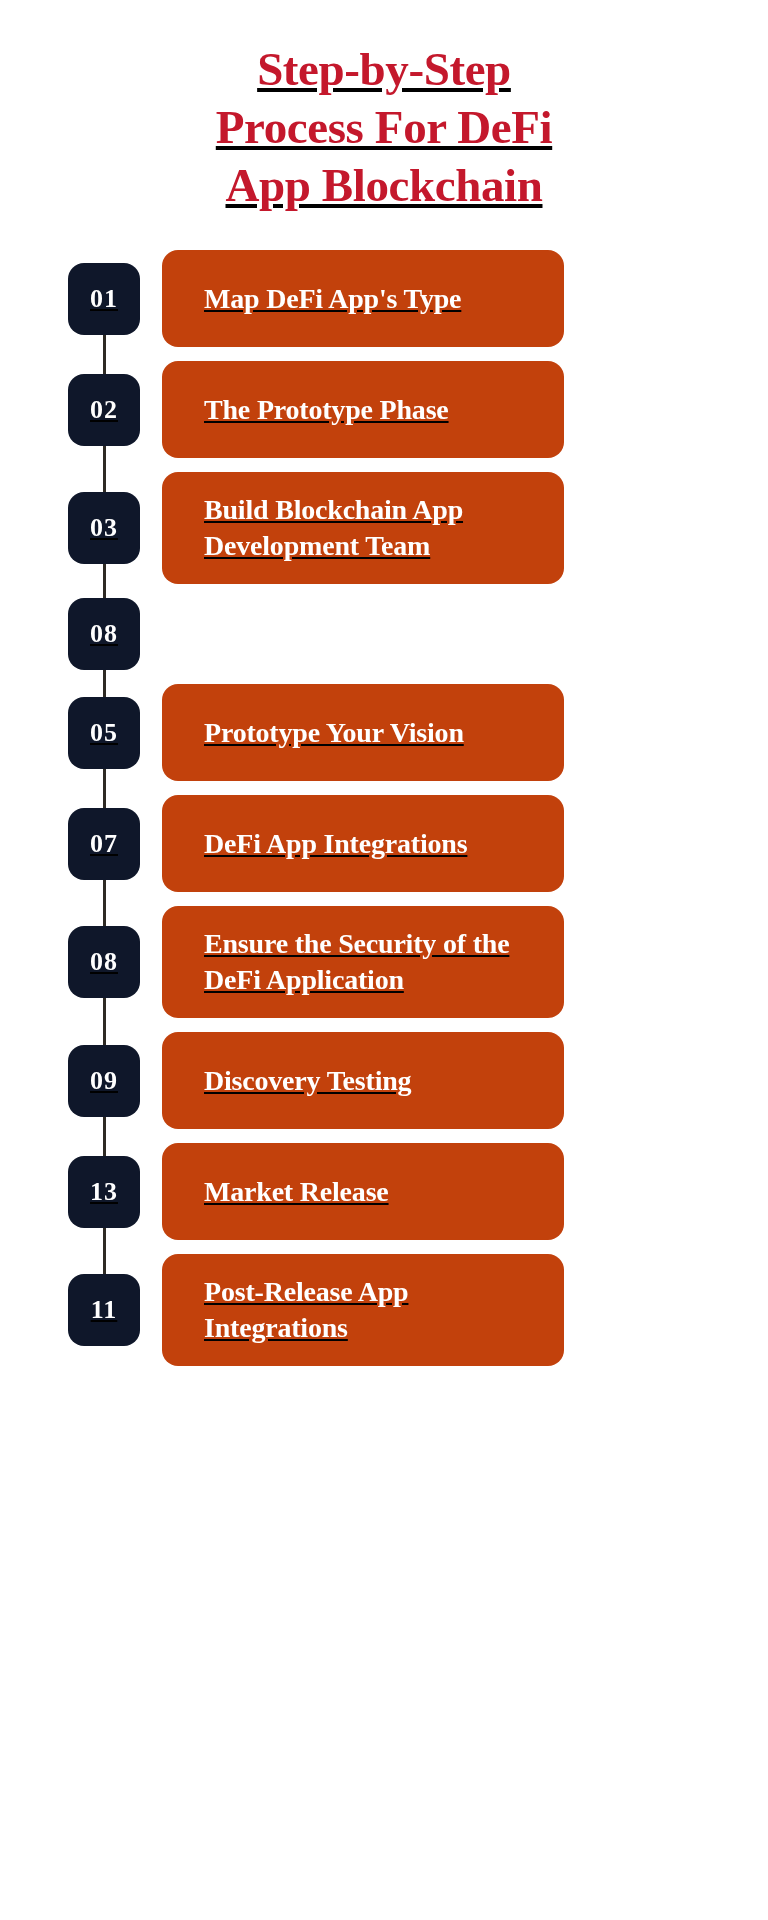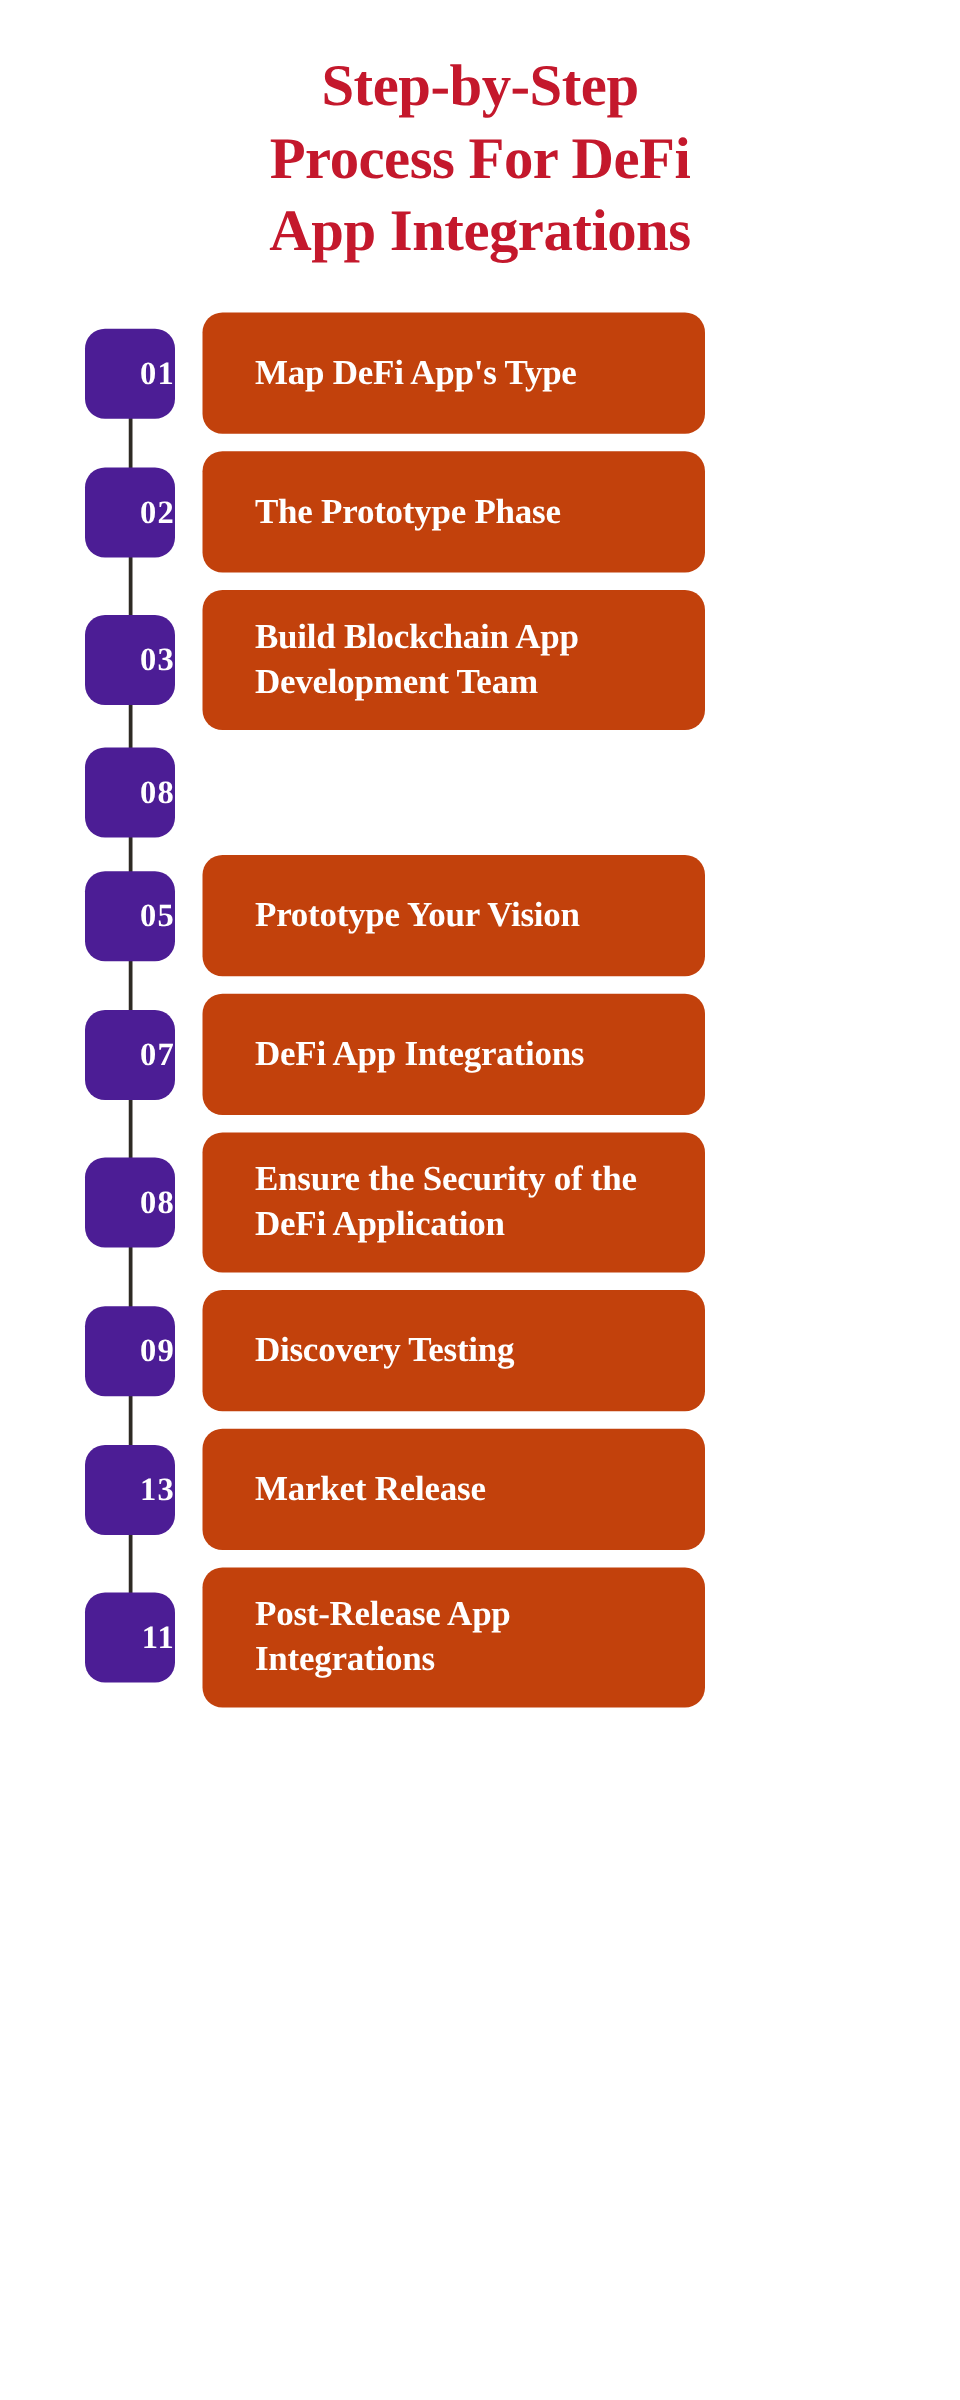--- a/index.html
+++ b/index.html
@@ -14,20 +14,21 @@
     overflow: hidden;
     position: relative;
   }
 
   .infographic {
     position: relative;
     width: 768px;
     height: 1860px;
     background: #ffffff;
     box-sizing: border-box;
+    text-decoration: underline;
   }
 
   
   .title-block {
     padding: 40px 64px 0 64px;
     text-align: center;
   }
   .title-line {
     display: block;
     color: #C4182C;
@@ -65,25 +66,25 @@
     z-index: 2;
     padding-left: 68px;
   }
 
   .step-badge {
     position: relative;
     z-index: 3;
     flex: 0 0 auto;
     width: 72px;
     height: 72px;
-    background: #4c1d95;
+    background: #0f172a;
     border-radius: 16px;
     display: flex;
     align-items: center;
-    justify-content: flex-end;
+    justify-content: center;
     margin-right: 22px;
   }
   .step-badge-num {
     color: #ffffff;
     font-family: "Liberation Serif", serif;
     font-weight: bold;
     font-size: 26px;
     letter-spacing: 1px;
     line-height: 1;
   }
@@ -111,21 +112,21 @@
   }
 </style>
 </head>
 <body>
 
 <div class="infographic">
 
   <div class="title-block">
     <span class="title-line">Step-by-Step</span>
     <span class="title-line">Process For DeFi</span>
-    <span class="title-line">App Integrations</span>
+    <span class="title-line">App Blockchain</span>
   </div>
 
   <div class="steps">
     <div class="connector"></div>
 
   <div class="step-row">
         <div class="step-badge">
           <span class="step-badge-num">01</span>
         </div>
         <div class="step-box one-line">

